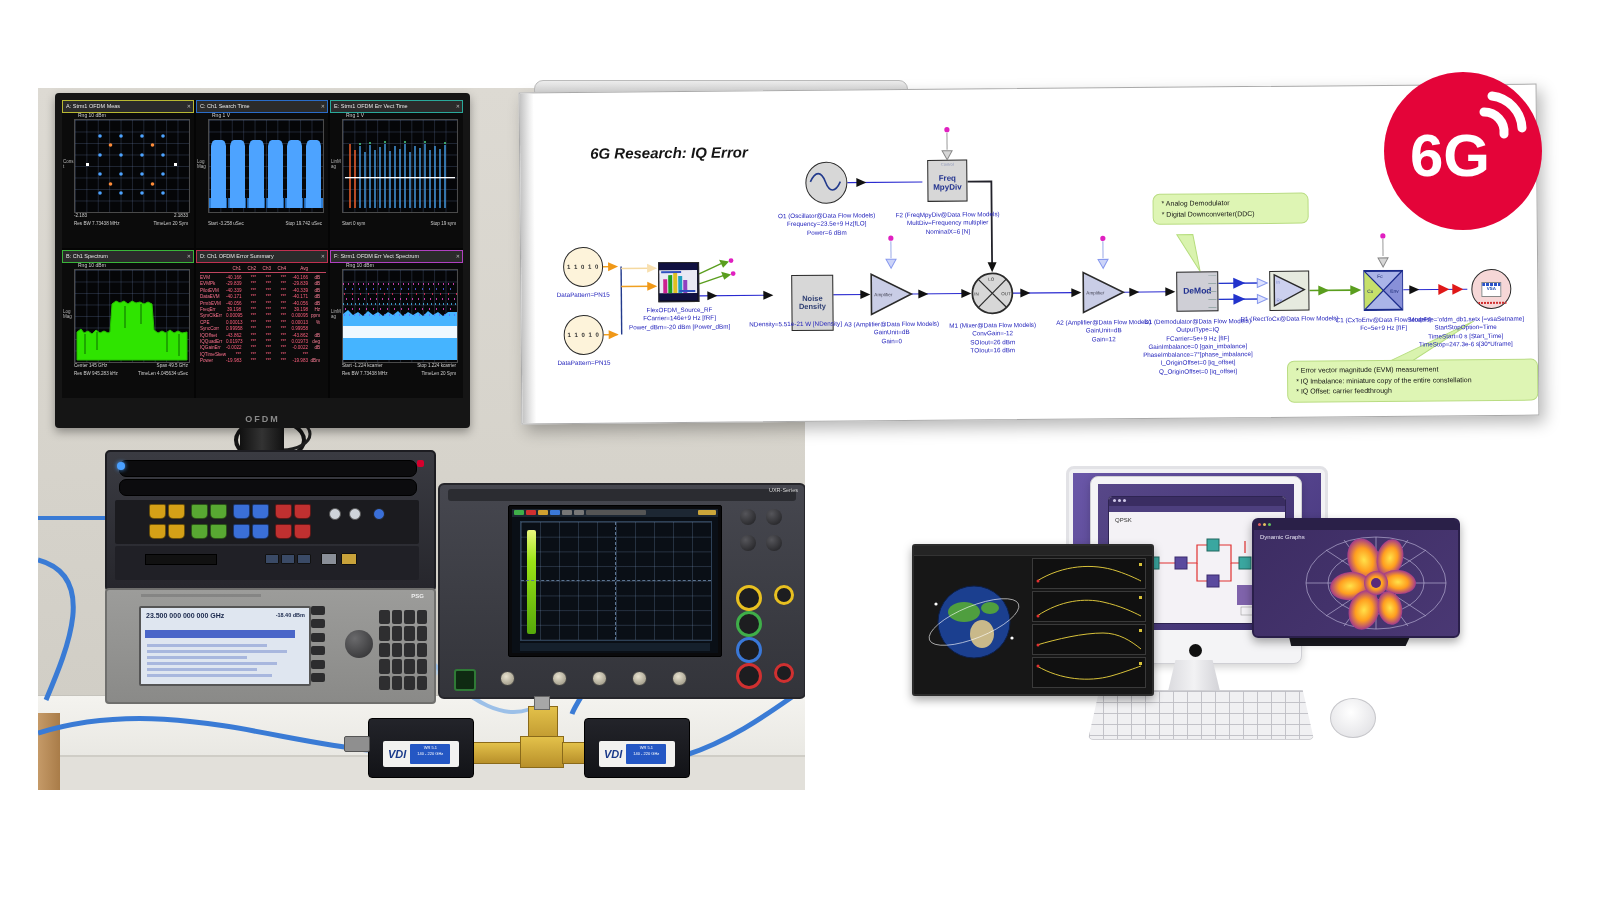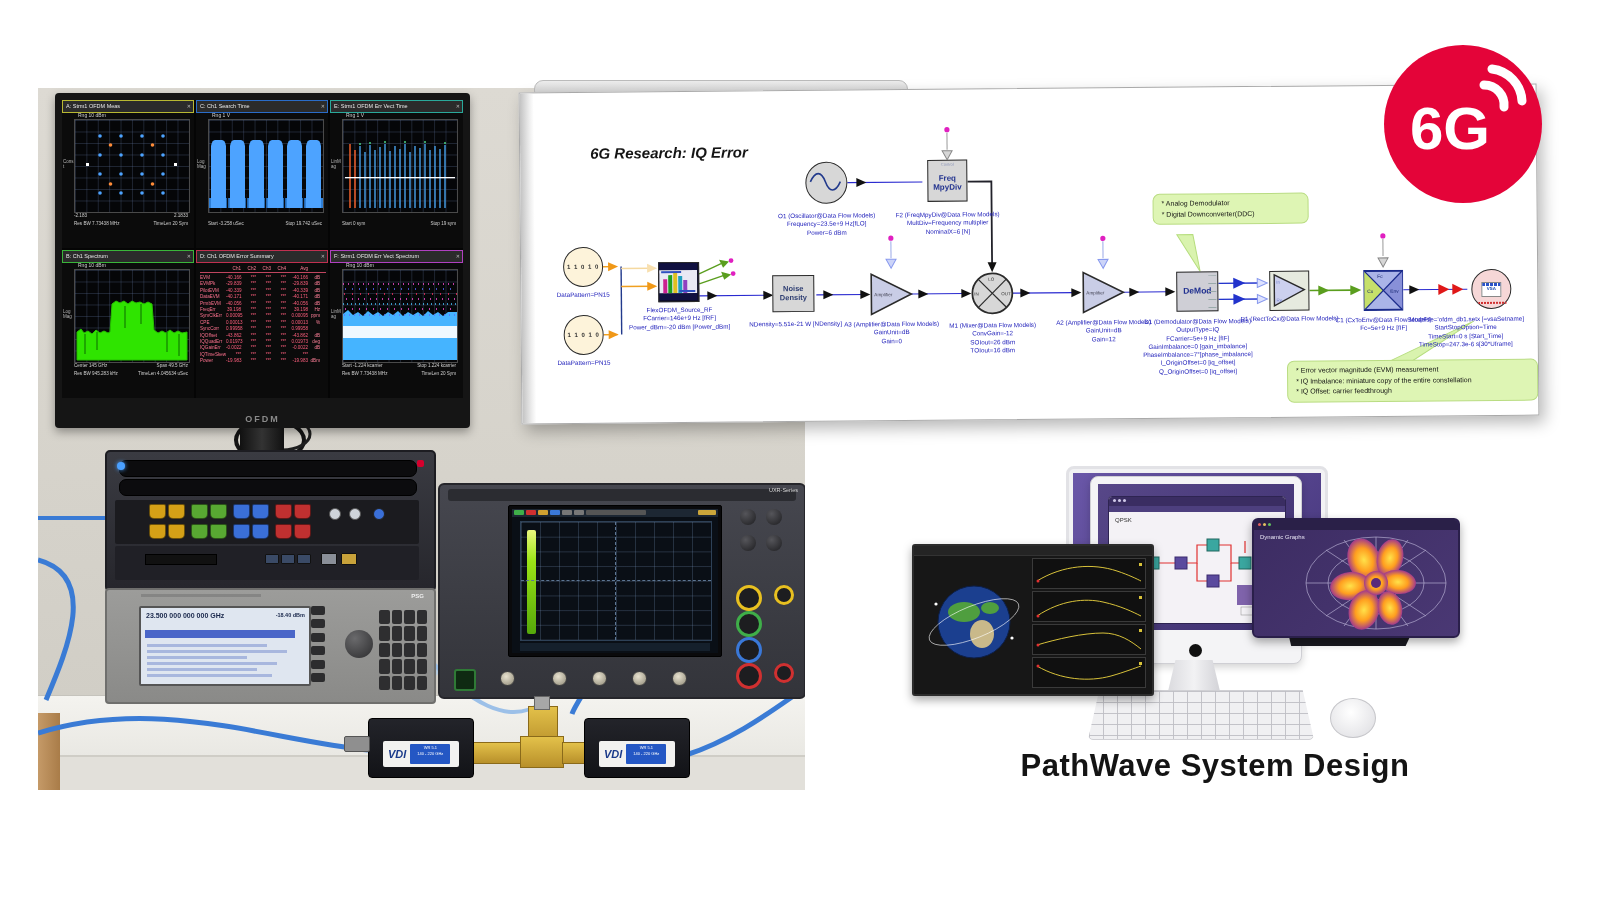--- a/index.html
+++ b/index.html
@@ -87,21 +87,21 @@
   .ctrl{position:absolute;left:0;top:1px;width:100%;text-align:center;font-size:4px;color:#8a94b8;}
   .circ{border-radius:50%;}
   .cap{position:absolute;color:#2222bb;font-size:6.3px;line-height:1.32;text-align:center;white-space:pre-line;}
   .note{position:absolute;background:#def5b4;border:1px solid #b9dc82;border-radius:7px;font-size:7px;line-height:1.5;padding:4px 8px;white-space:pre-line;color:#131313;box-sizing:border-box;}
   .srcbits{font-size:6px;font-weight:bold;color:#333;letter-spacing:1px;}
   .vsaicon{width:18px;height:13px;background:#fff;border:1px solid #888;position:relative;}
   .vsabar{position:absolute;left:0;top:0;width:100%;height:3px;background:repeating-linear-gradient(90deg,#2a52c8 0 3px,#fff 3px 4px);}
   .vsatxt{position:absolute;left:0;top:3px;width:100%;text-align:center;font-size:4.5px;font-weight:bold;color:#1a4ab0;}
   .vsared{position:absolute;left:6px;bottom:4px;width:28px;height:2px;background:repeating-linear-gradient(90deg,#d03030 0 2px,transparent 2px 3px);}
   
-  .logo6g{position:absolute;left:1384px;top:45px;width:158px;height:158px;}
+  .logo6g{position:absolute;left:1384px;top:72px;width:158px;height:158px;}
   
   .laptop{position:absolute;left:1066px;top:466px;width:256px;height:90px;background:#f2f2f4;border:3px solid #e2e2e6;border-radius:8px 8px 0 0;overflow:hidden;}
   .laptopscr{position:absolute;left:4px;top:4px;right:4px;bottom:0;background:linear-gradient(135deg,#6a57a8,#4a3a80);}
   .imac{position:absolute;left:1090px;top:476px;width:210px;height:186px;background:#f4f4f6;border-radius:8px;border:1px solid #cfcfd4;box-shadow:0 3px 8px rgba(0,0,0,.18);}
   .imacscr{position:absolute;left:7px;top:7px;width:196px;height:146px;background:linear-gradient(135deg,#574788,#3e3070);overflow:hidden;}
   .imacdot{position:absolute;left:98px;bottom:6px;width:13px;height:13px;border-radius:50%;background:#111;}
   .appwin{position:absolute;left:10px;top:12px;width:176px;height:126px;background:#f4f2f6;border-radius:4px;overflow:hidden;border:1px solid #2e2452;}
   .appbar{height:9px;background:#3a2d62;}
   .appdots{position:absolute;left:4px;top:2px;display:flex;gap:2px;}
   .appdots i{width:3px;height:3px;border-radius:50%;background:#cfc8e8;}
@@ -730,21 +730,21 @@
         <rect x="4" y="16" width="4" height="14" fill="#cc2090"></rect>
           <rect x="9" y="12" width="4" height="18" fill="#20a020"></rect>
         <rect x="14" y="10" width="4" height="20" fill="#e0c020"></rect>
           <rect x="19" y="13" width="4" height="17" fill="#20a0c0"></rect>
         <rect x="24" y="17" width="4" height="13" fill="#9040c0"></rect>
         <rect x="2" y="8" width="20" height="2" fill="#3050c0"></rect>
           <rect x="20" y="27" width="16" height="2" fill="#3050c0"></rect>
       </svg>
     </div>
 
-    <div class="blk" style="left:251px;top:184px;width:42px;height:37px">
+    <div class="blk" style="left:270px;top:184px;width:42px;height:56px">
         <div class="blklabel" style="font-size:7.5px;color:#2f3f73">Noise
 Density</div>
       </div>
 
     <svg class="abs" style="left:348px;top:182px" width="44" height="44" viewBox="0 0 44 44">
       <polygon points="2,2 2,42 42,22" fill="#c9cde6" stroke="#2b2b2b" stroke-width="1.6"></polygon>
       <text x="5" y="24" font-size="4.6" fill="#445" font-family="Liberation Sans,sans-serif">Amplifier</text>
     </svg>
 
     <div class="blk circ" style="left:285px;top:71px;width:42px;height:42px">
@@ -983,14 +983,13 @@
           <ellipse cx="104" cy="52" rx="18" ry="12" transform="rotate(6 104 52)"></ellipse>
           <ellipse cx="70" cy="80" rx="15" ry="20" transform="rotate(16 70 80)"></ellipse>
           <ellipse cx="96" cy="78" rx="12" ry="17" transform="rotate(-12 96 78)"></ellipse>
           <ellipse cx="82" cy="53" rx="12" ry="12"></ellipse>
         </g>
         <circle cx="82" cy="53" r="5" fill="#5a2a7a"></circle>
       </svg>
     </div>
   </div>
 
-  <div class="pwcaption">PathWave System Design</div>
 </div>
 
 </body></html>

